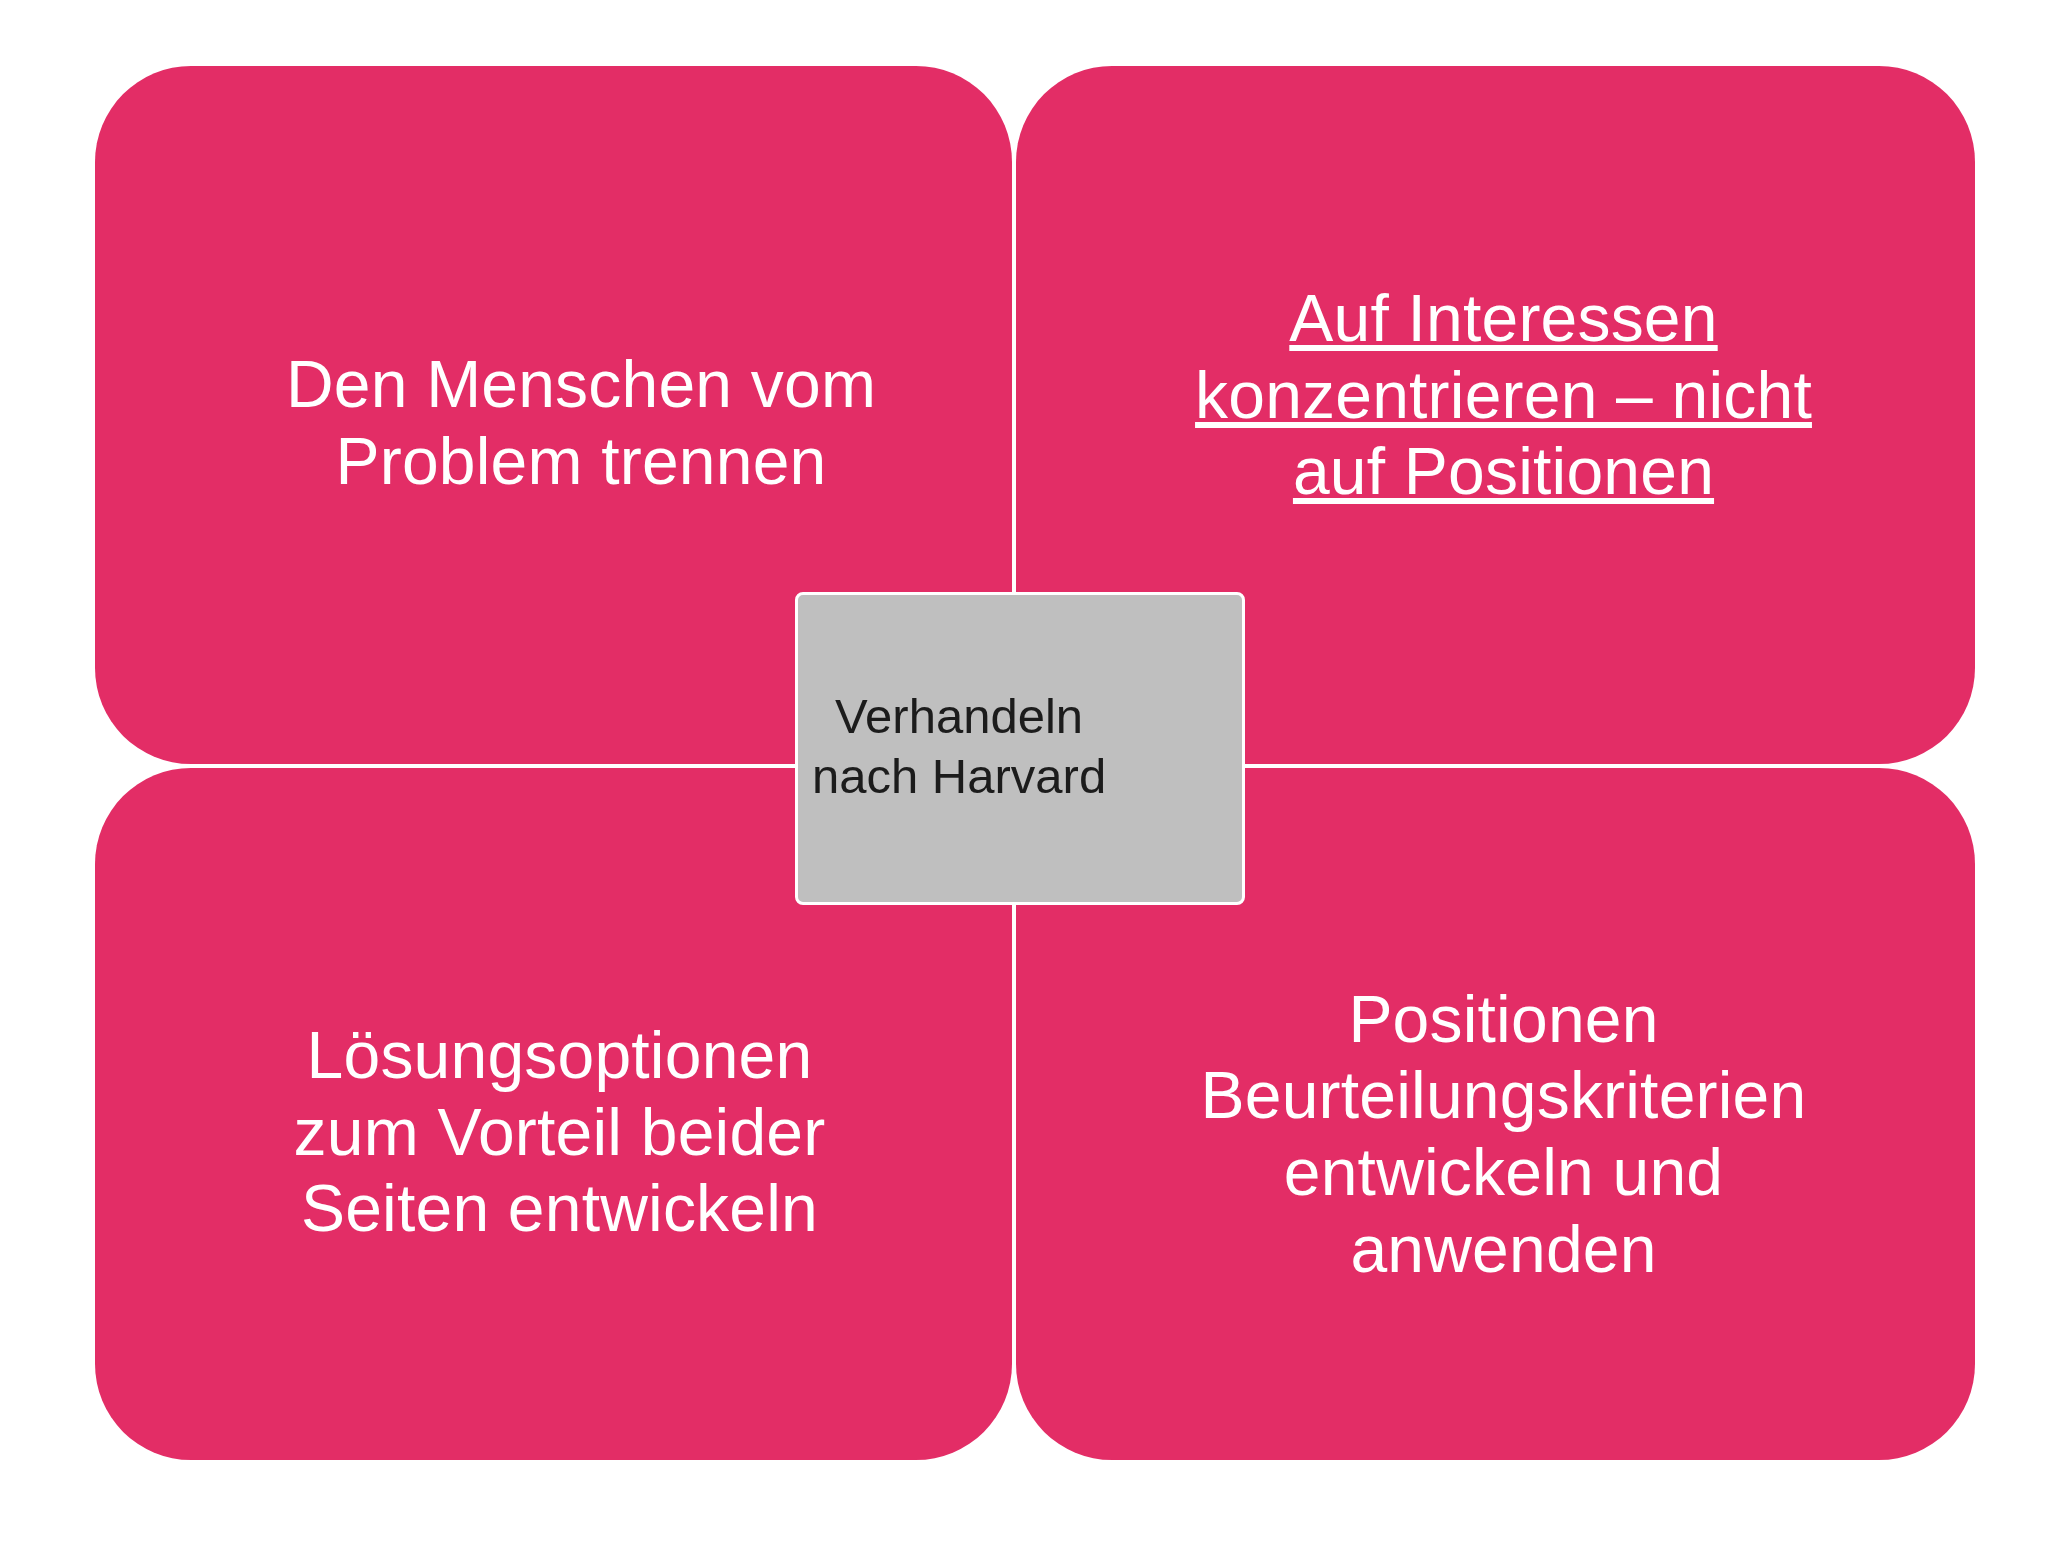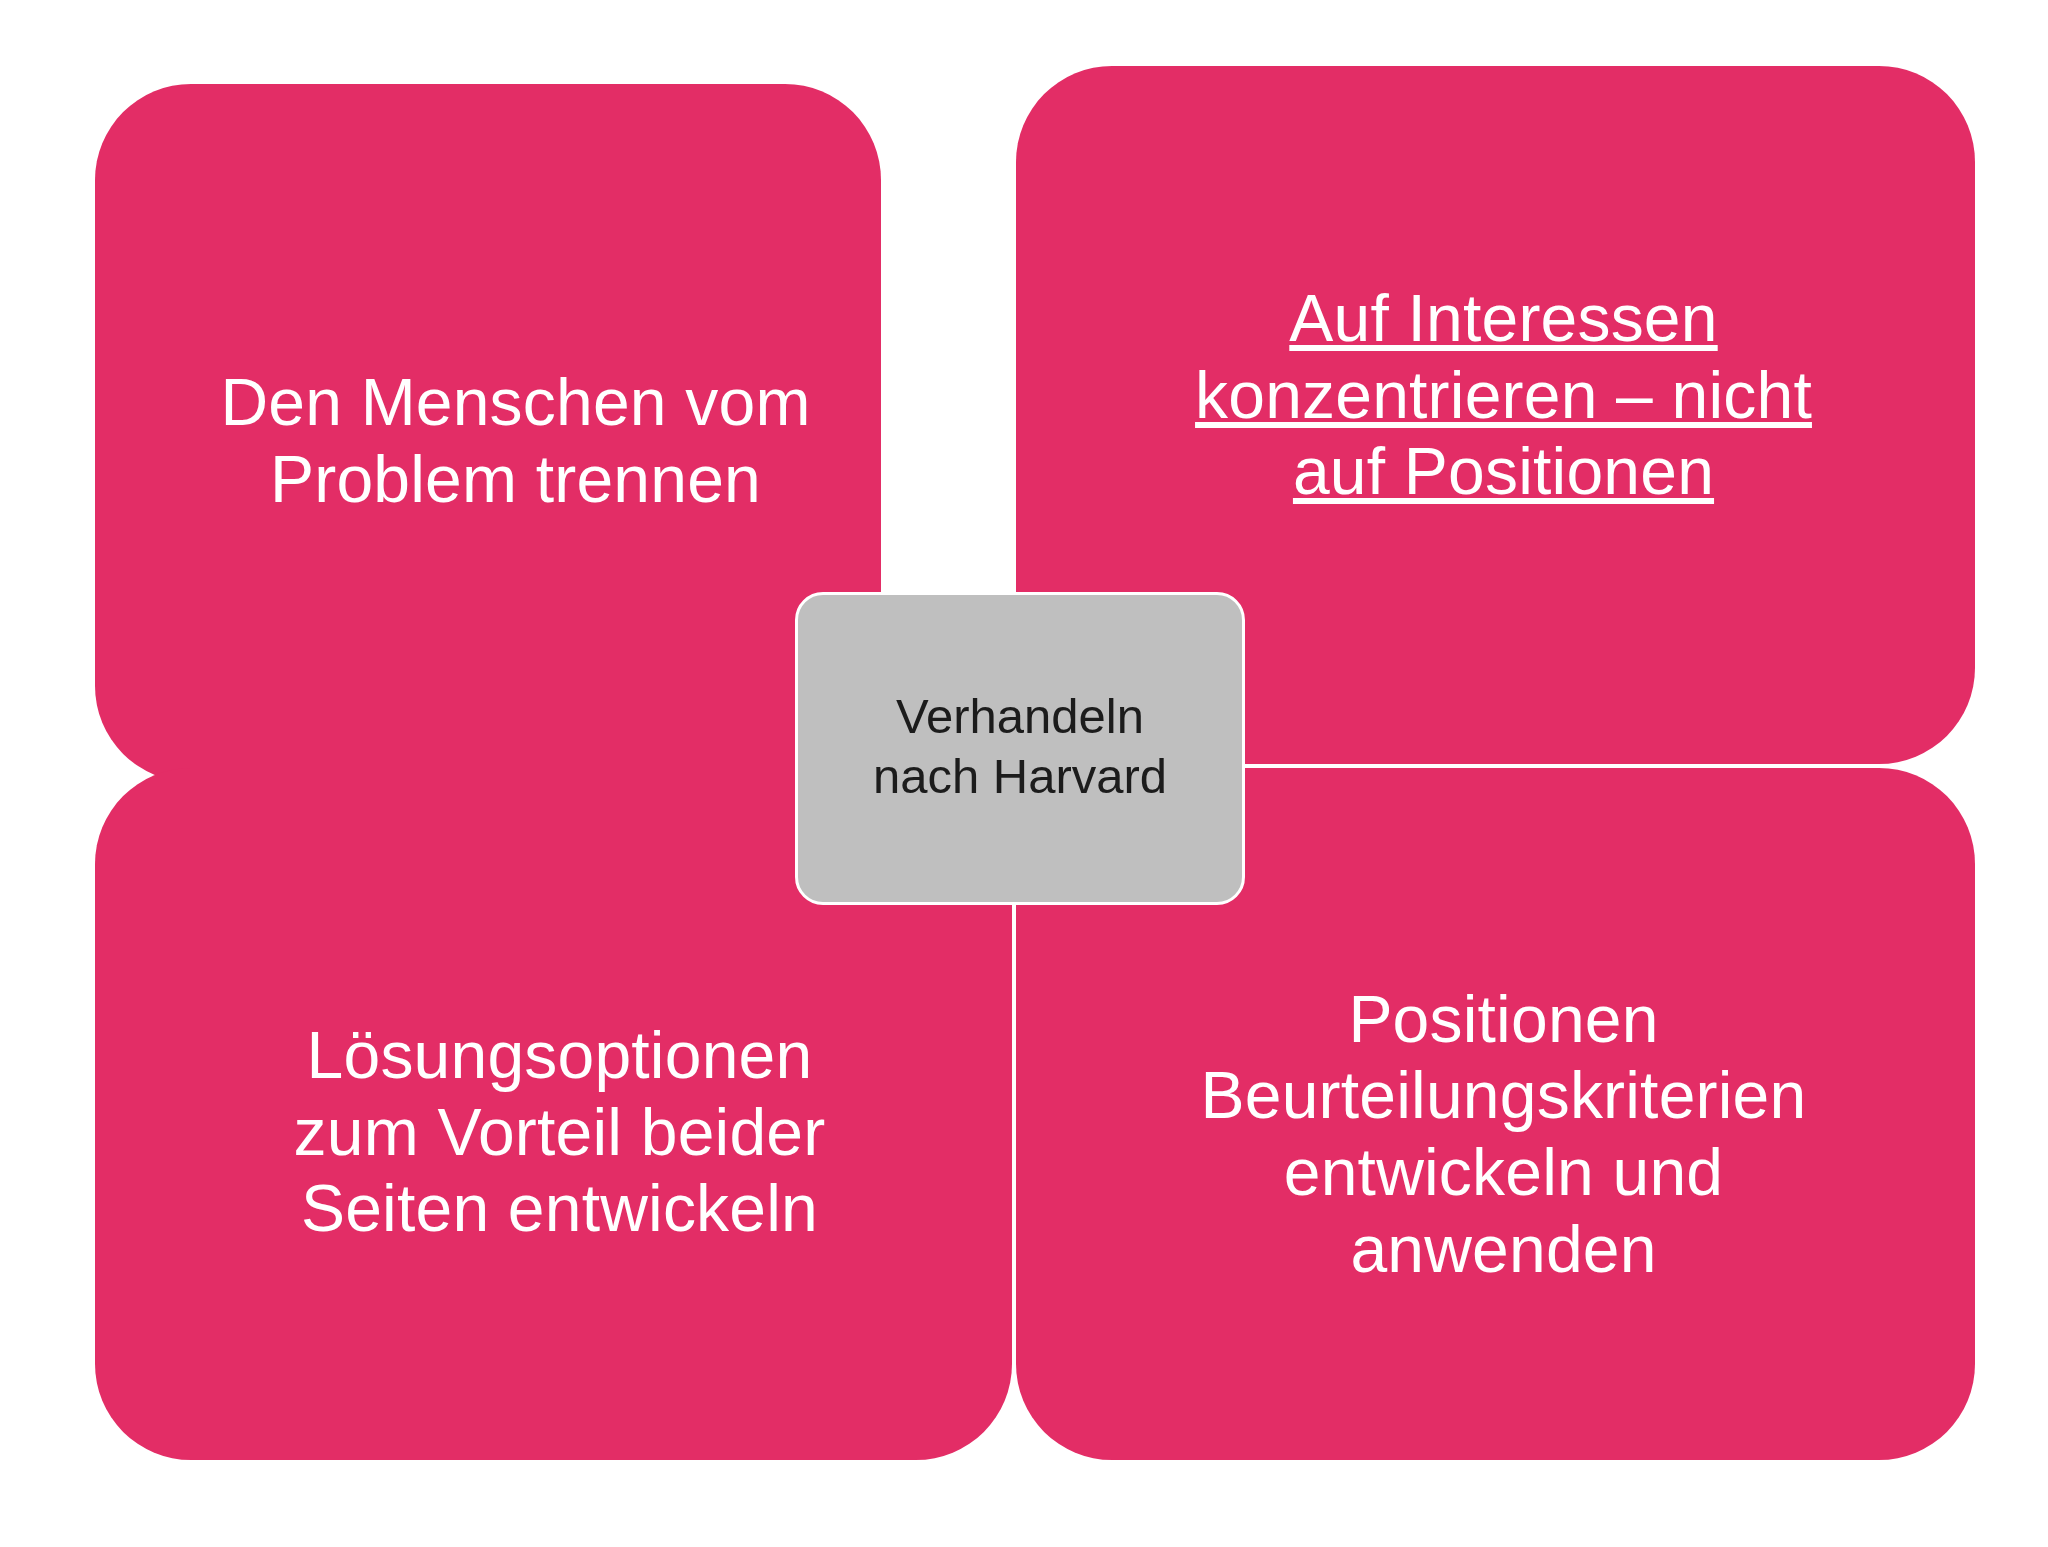--- a/index.html
+++ b/index.html
@@ -38,22 +38,22 @@
     text-align: center;
     white-space: pre-line;
     letter-spacing: 0.2px;
     font-weight: 400;
     padding: 0 26px;
   }
 
   
   #quad-tl {
     left: 95px;
-    top: 84px;
-    width: 786px;
+    top: 66px;
+    width: 917px;
     height: 698px;
     padding-left: 43px;
   }
   #quad-tl .quad-text {
     transform: translate(6px, 8px);
   }
 
   
   #quad-tr {
     left: 1016px;
@@ -90,25 +90,25 @@
 
   
   #hub {
     position: absolute;
     left: 795px;
     top: 592px;
     width: 450px;
     height: 313px;
     background: #bfbfbf;
     border: 3px solid #ffffff;
-    border-radius: 28px;
+    border-radius: 8px;
     box-sizing: border-box;
     display: flex;
     align-items: center;
-    justify-content: center;
+    justify-content: flex-start;
     z-index: 5;
   }
   #hub .hub-text {
     color: #1c1c1c;
     font-size: 49px;
     line-height: 1.22;
     text-align: center;
     white-space: pre-line;
     font-weight: 400;
     padding: 0 14px;

